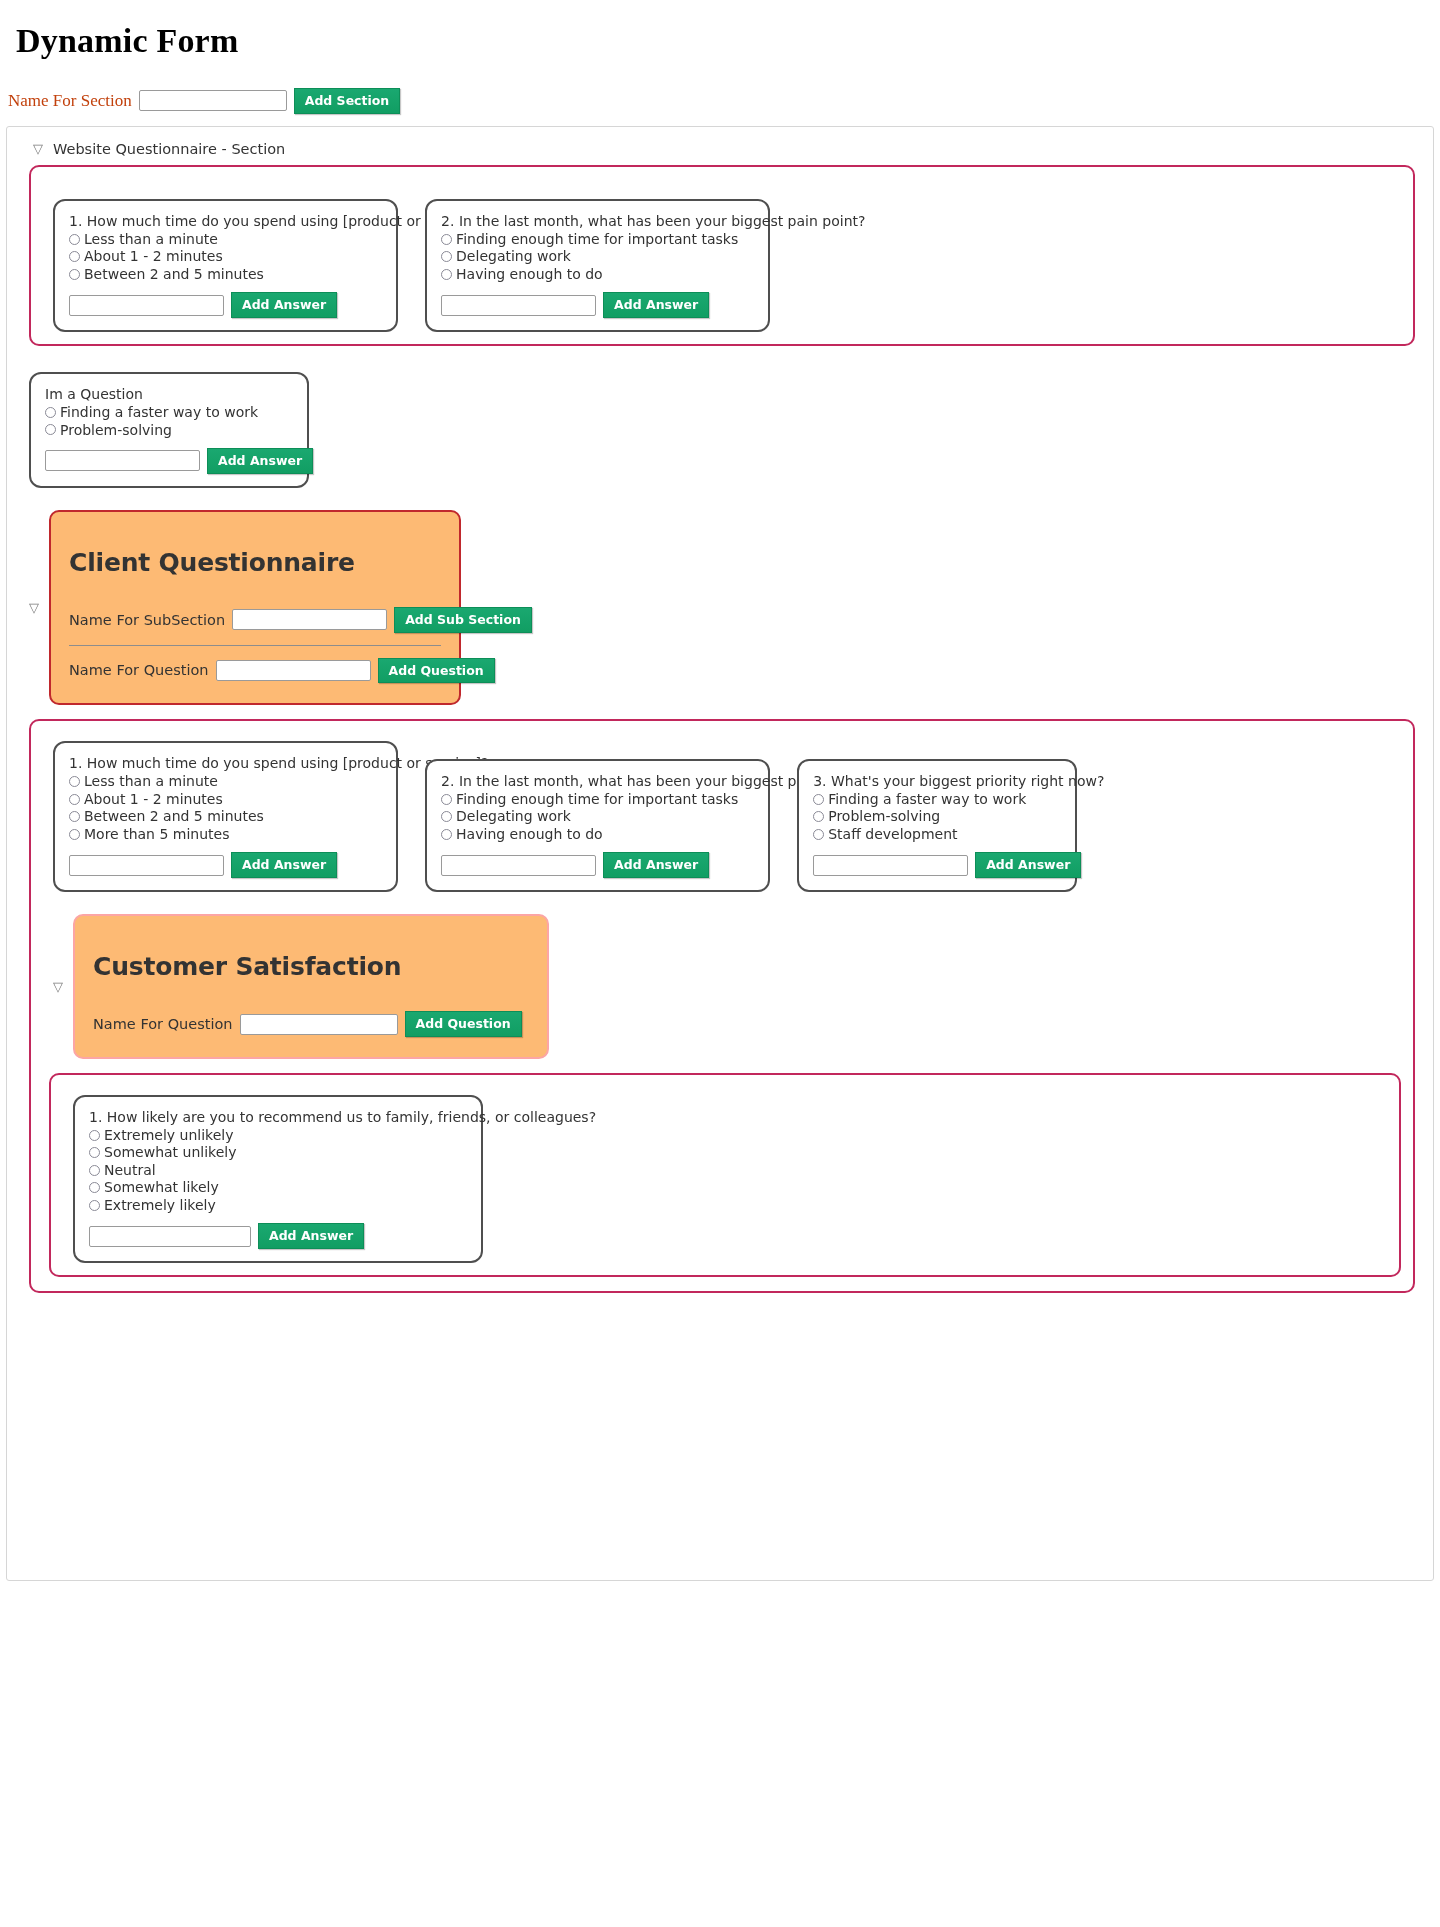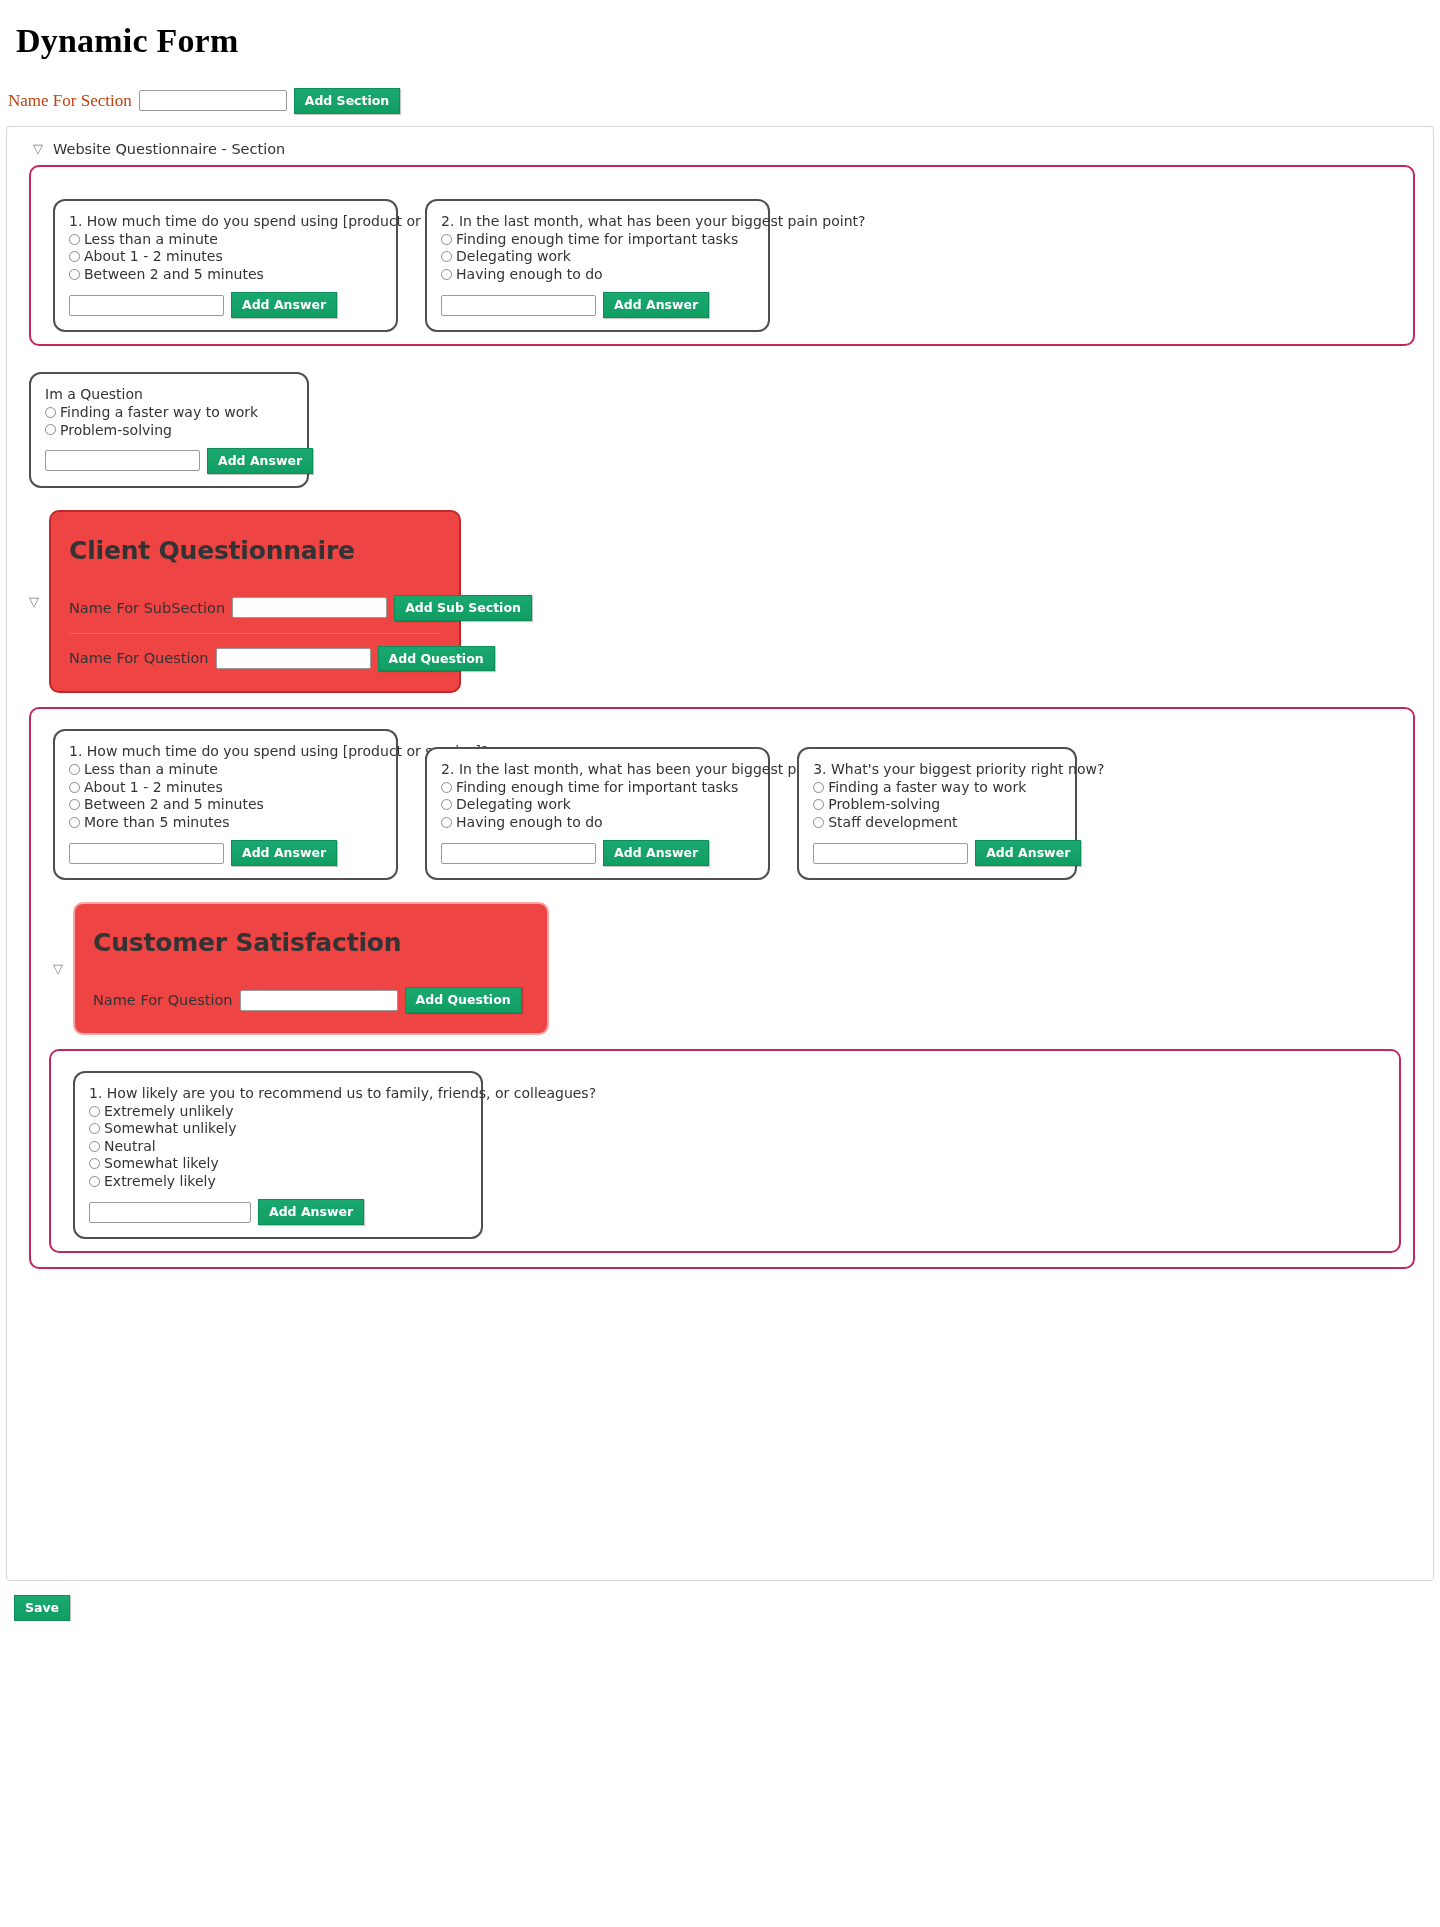--- a/index.html
+++ b/index.html
@@ -172,22 +172,22 @@
 
   
   .subsec-wrap {
     display: flex;
     align-items: center;
     gap: 10px;
     margin: 22px 0 0 22px;
   }
   .subsec {
     border-radius: 10px;
-    background: #ef4444;
-    padding: 22px 18px 20px 18px;
+    background: #fdba74;
+    padding: 34px 18px 20px 18px;
   }
   .subsec.red   { border: 2px solid #c0282d; width: 412px; }
   .subsec.blue  { border: 2px solid #fca5a5; width: 476px; }
   .subsec-title {
     font-size: 25px;
     font-weight: bold;
     color: #333;
     margin: 2px 0 30px 0;
     letter-spacing: -0.2px;
   }
@@ -412,17 +412,14 @@
             <input class="txt w162" type="text" value="" style="">
             <button class="btn">Add Answer</button>
           </div>
         </div>
       </div>
 
     </div>
 
   </div>
 
-  <div class="save-row">
-    <button class="btn">Save</button>
-  </div>
 
 </div>
 
 </body></html>

